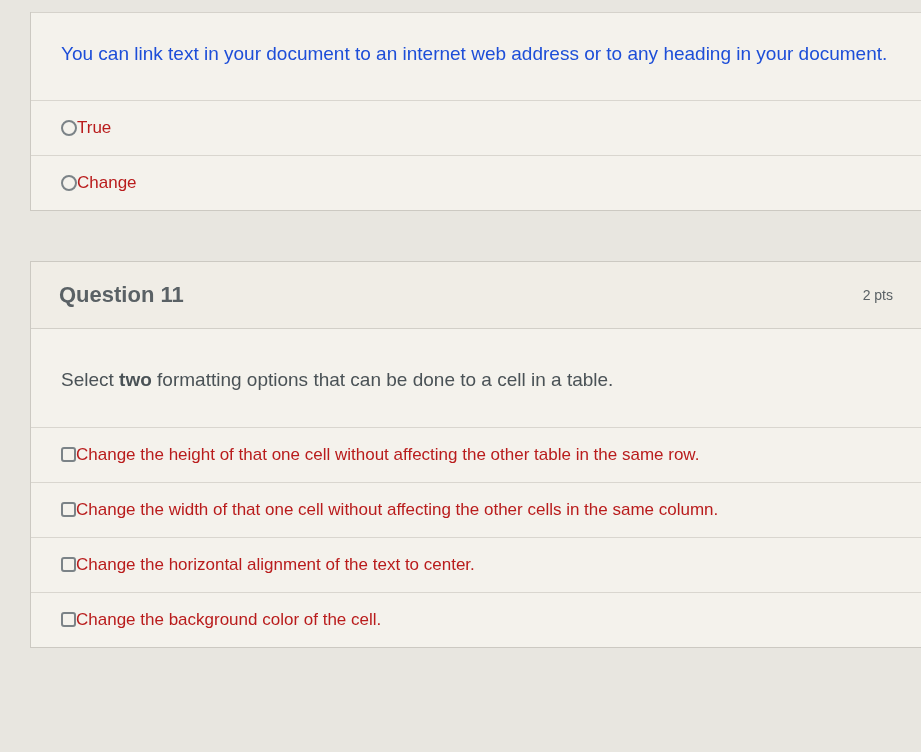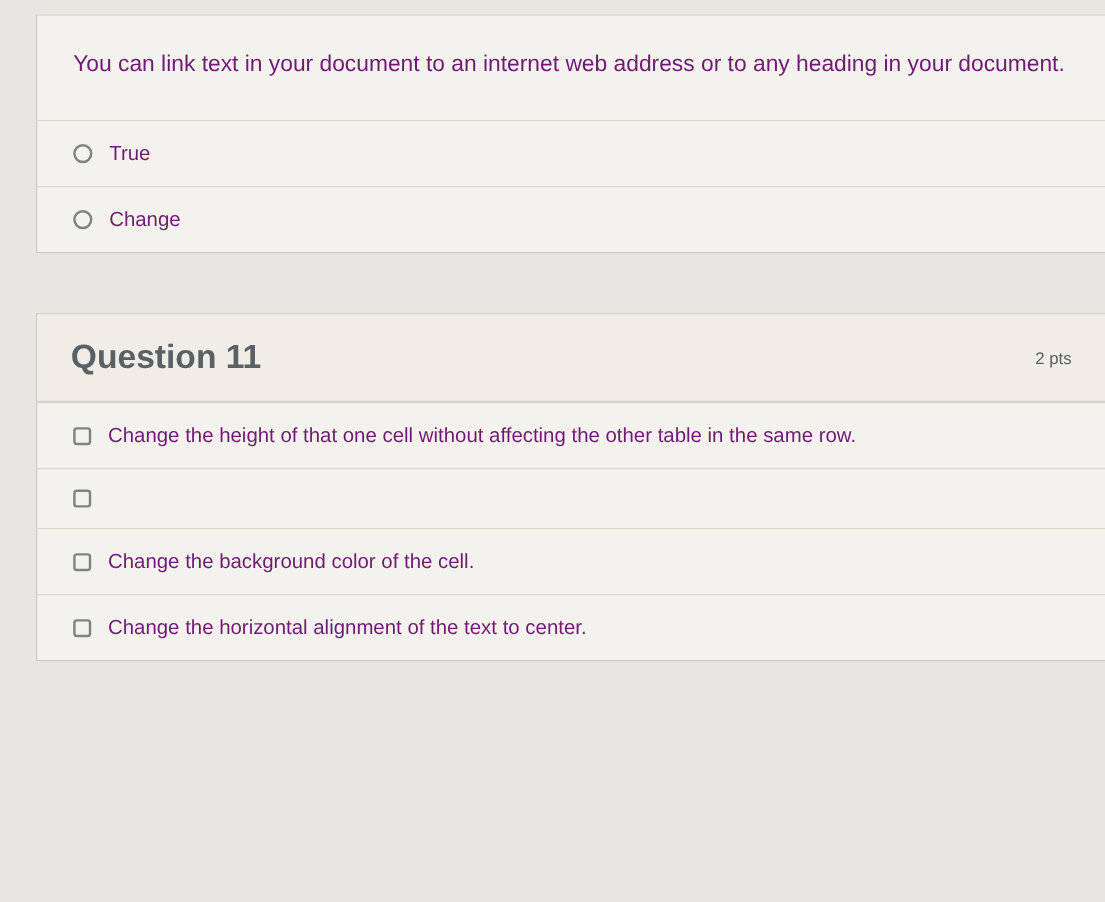--- a/index.html
+++ b/index.html
@@ -32,39 +32,38 @@
     }
     .q1-top-divider {
       height: 1px;
       background: #d5d2cb;
       margin: 12px 0 0 0;
     }
     .question-prompt {
       padding: 25px 30px 30px 30px;
       font-size: 19px;
       line-height: 1.7;
-      color: #701a75;
+      color: #1d4ed8;
     }
     .question-prompt-q2 {
       padding: 35px 30px 30px 30px;
       font-size: 19px;
       line-height: 1.7;
       color: #4a5256;
     }
     .bold {
       font-weight: bold;
     }
     .answer-row {
       border-top: 1px solid #d9d6cf;
       padding: 17px 30px;
       font-size: 17px;
-      color: #701a75;
+      color: #b91c1c;
       display: flex;
       align-items: center;
-      gap: 14px;
     }
     .radio-icon {
       width: 16px;
       height: 16px;
       border: 2px solid #7b8387;
       border-radius: 50%;
       flex-shrink: 0;
       background: transparent;
     }
     .checkbox-icon {
@@ -77,21 +76,21 @@
     }
     .question-header {
       display: flex;
       justify-content: space-between;
       align-items: center;
       padding: 20px 28px 20px 28px;
       border-bottom: 1px solid #d2cfc8;
       background: #f0ede6;
     }
     .question-title {
-      font-size: 28px;
+      font-size: 22px;
       font-weight: bold;
       color: #5a6165;
     }
     .question-points {
       font-size: 14px;
       color: #5a6165;
     }
   </style>
 </head>
 <body>
@@ -112,34 +111,38 @@
       <span>Change</span>
     </div>
   </div>
 
   <div class="question-card">
     <div class="question-header">
       <div class="question-title">Question 11</div>
       <div class="question-points">2 pts</div>
     </div>
 
+    <div class="question-prompt-q2">
+      <span>Select </span><span class="bold">two</span><span> formatting options that can be done to a cell in a table.</span>
+    </div>
 
     <div class="answer-row">
       <span class="checkbox-icon"></span>
       <span>Change the height of that one cell without affecting the other table in the same row.</span>
     </div>
 
     <div class="answer-row">
       <span class="checkbox-icon"></span>
+      <span>Change the width of that one cell without affecting the other cells in the same column.</span>
+    </div>
+
+    <div class="answer-row">
+      <span class="checkbox-icon"></span>
+      <span>Change the horizontal alignment of the text to center.</span>
     </div>
 
     <div class="answer-row">
       <span class="checkbox-icon"></span>
       <span>Change the background color of the cell.</span>
     </div>
-
-    <div class="answer-row">
-      <span class="checkbox-icon"></span>
-      <span>Change the horizontal alignment of the text to center.</span>
-    </div>
   </div>
 
 </div>
 
 </body></html>

